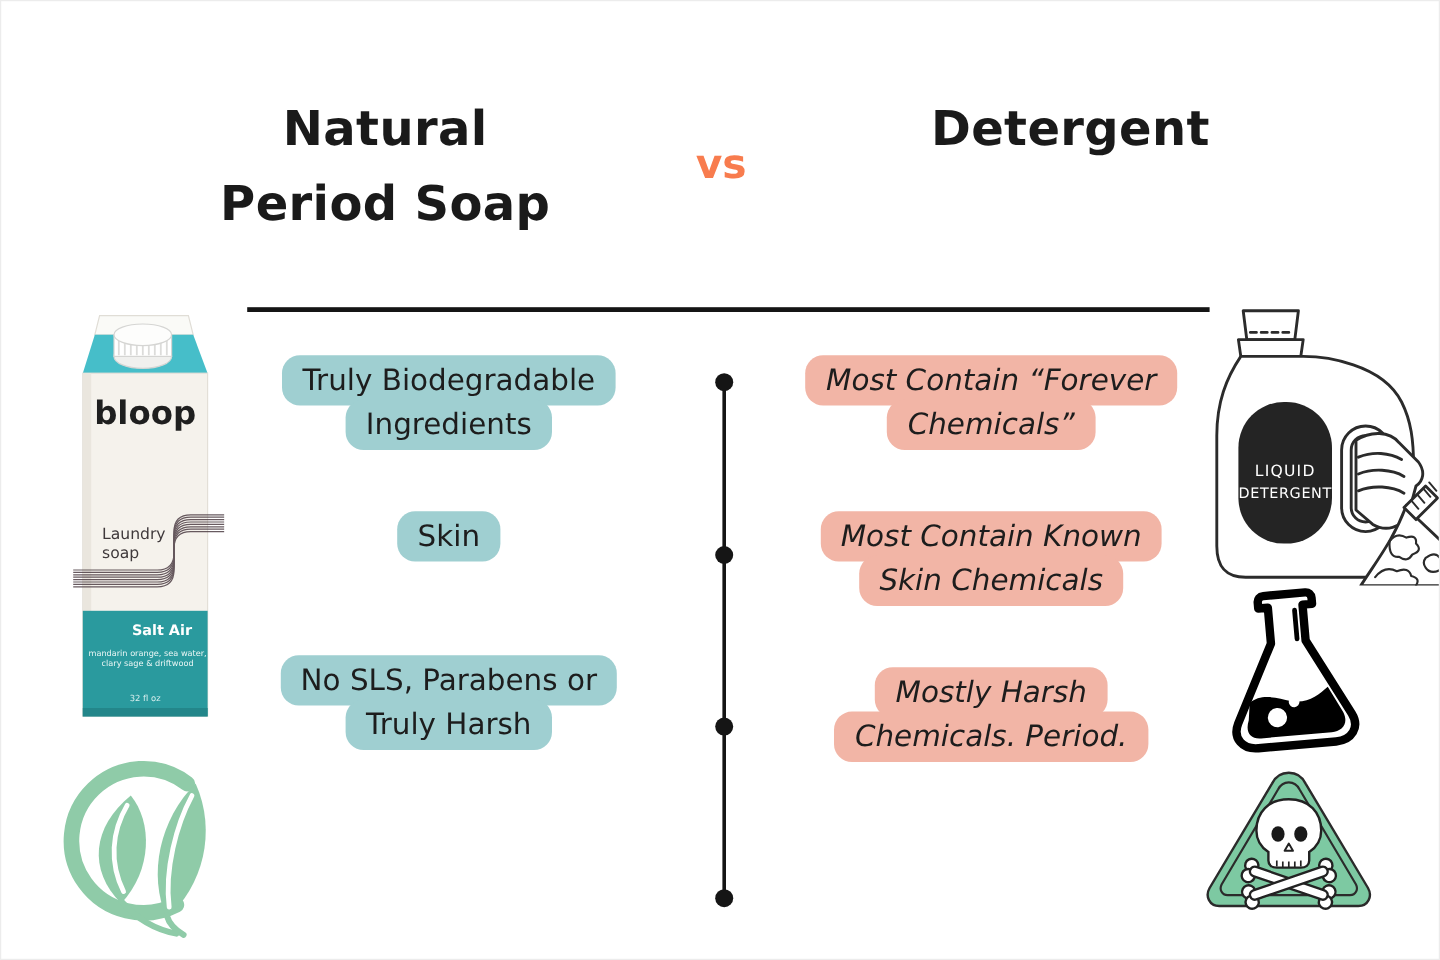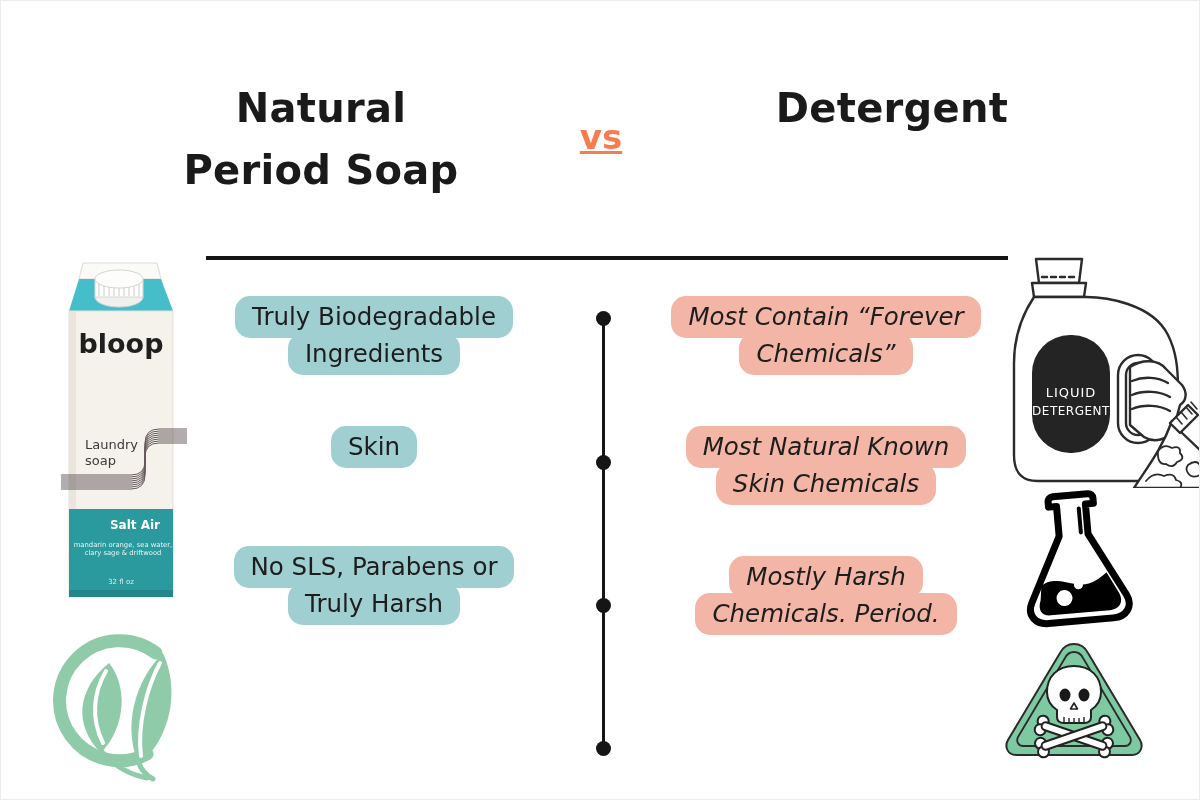--- a/index.html
+++ b/index.html
@@ -5,21 +5,21 @@
   html,body{margin:0;padding:0;background:#fff;}
   .canvas{position:relative;width:1200px;height:800px;background:#ffffff;
     font-family:"DejaVu Sans","Liberation Sans",sans-serif;overflow:hidden;
     border:1px solid #ececec;box-sizing:border-box;}
 
   .title{position:absolute;top:76px;text-align:center;font-weight:700;
     color:#1a1a1a;font-size:40px;line-height:62px;letter-spacing:.3px;}
   .title-left{left:128px;width:384px;}
   .title-right{left:686px;width:410px;}
   .vs{position:absolute;left:568px;top:116px;width:64px;text-align:center;
-    font-size:34px;font-weight:800;color:var(--vs-orange);text-decoration:underline;}
+    font-size:34px;font-weight:800;color:var(--vs-orange);}
 
   .hline{position:absolute;left:205px;top:255px;width:802px;height:4px;
     background:var(--divider-black);}
   .vline{position:absolute;left:601px;top:318px;width:3px;height:430px;
     background:var(--divider-black);}
   .dot{position:absolute;left:595px;width:15px;height:15px;border-radius:50%;
     background:var(--divider-black);}
   .hl-box{position:absolute;display:flex;flex-direction:column;align-items:center;text-align:right;}
   .hl-line{padding:6px 17px;border-radius:15px;font-size:24.5px;line-height:30px;
     color:#1d1d1d;white-space:nowrap;}
@@ -61,21 +61,21 @@
   <div class="hl-box teal" style="left:203px;top:545px;width:340px">
     <span class="hl-line">No SLS, Parabens or</span>
     <span class="hl-line">Truly Harsh</span>
   </div>
 
   <div class="hl-box pink" style="left:655px;top:295px;width:340px">
     <span class="hl-line">Most Contain “Forever</span>
     <span class="hl-line">Chemicals”</span>
   </div>
   <div class="hl-box pink" style="left:655px;top:425px;width:340px">
-    <span class="hl-line">Most Natural Known</span>
+    <span class="hl-line">Most Contain Known</span>
     <span class="hl-line">Skin Chemicals</span>
   </div>
   <div class="hl-box pink" style="left:655px;top:555px;width:340px">
     <span class="hl-line">Mostly Harsh</span>
     <span class="hl-line">Chemicals. Period.</span>
   </div>
 
   <svg class="abs" style="left:54px;top:256px" width="132" height="348" viewBox="0 0 132 348">
     <path d="M24,22 L28,6 L102,6 L106,22 Z" fill="#fafaf7" stroke="#e0ddd6"></path>
     <path d="M14,54 L24,22 L106,22 L118,54 Z" style="fill:var(--carton-teal-top)"></path>

